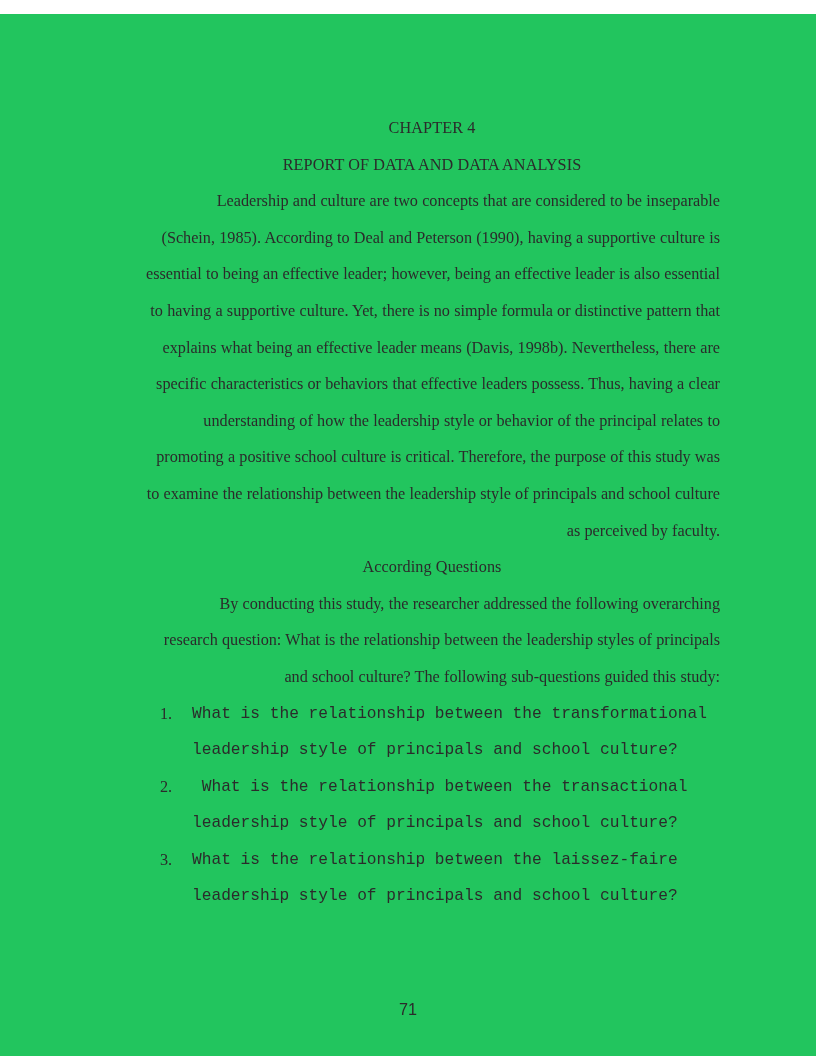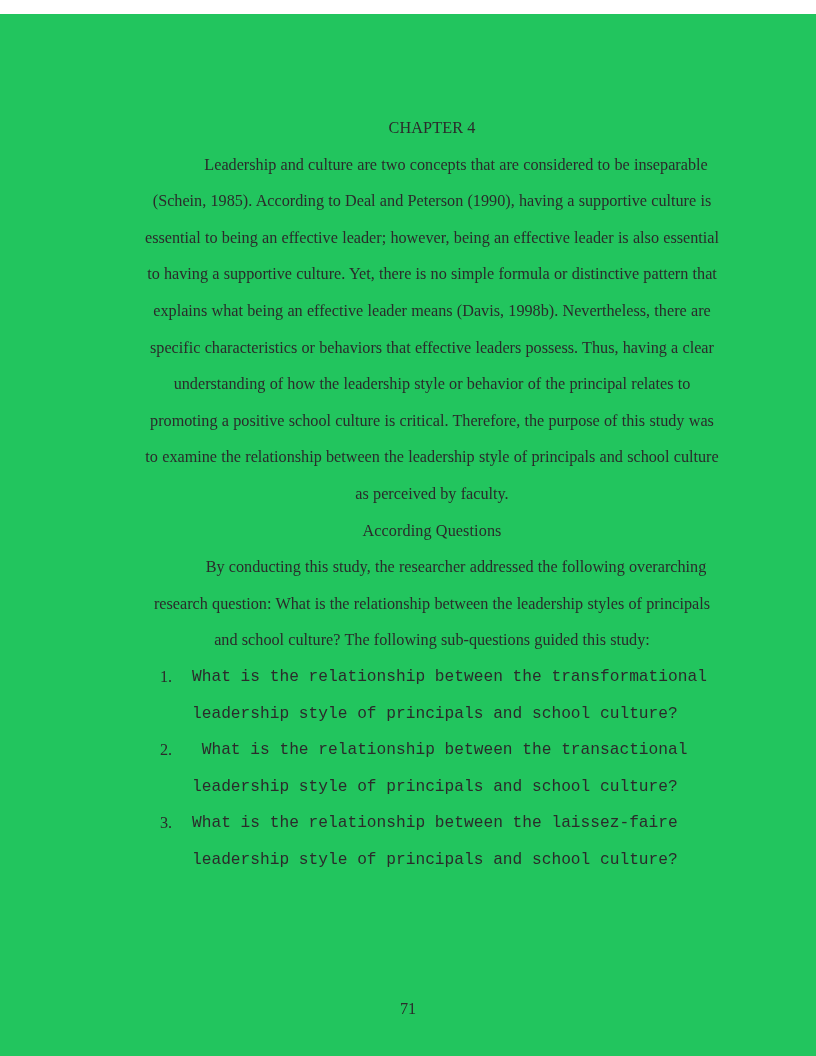--- a/index.html
+++ b/index.html
@@ -33,21 +33,21 @@
     text-align: center;
     margin: 0;
     font-weight: normal;
     font-size: 16.2px;
     line-height: 36.6px;
     letter-spacing: 0.1px;
   }
 
   .para {
     margin: 0;
-    text-align: center;
+    text-align: right;
     text-indent: 48px;
     line-height: 36.6px;
     word-spacing: 0.2px;
   }
 
   .list {
     list-style: none;
     margin: 0;
     padding: 0;
   }
@@ -73,33 +73,34 @@
     font-family: Liberation Mono, monospace;
   }
 
   .page-number {
     position: absolute;
     left: 0;
     top: 986px;
     width: 816px;
     text-align: center;
     font-size: 16.2px;
-    font-family: Liberation Serif, serif;
+    font-family: Liberation Sans, sans-serif;
     color: #2b2b2b;
   }
 </style>
 </head>
 <body>
 
 <div class="page">
 
   <div class="content">
 
     <p class="heading">CHAPTER 4</p>
 
+    <p class="heading">REPORT OF DATA AND DATA ANALYSIS</p>
 
 
     <p class="para">Leadership and culture are two concepts that are considered to be inseparable (Schein, 1985). According to Deal and Peterson (1990), having a supportive culture is essential to being an effective leader; however, being an effective leader is also essential to having a supportive culture. Yet, there is no simple formula or distinctive pattern that explains what being an effective leader means (Davis, 1998b). Nevertheless, there are specific characteristics or behaviors that effective leaders possess. Thus, having a clear understanding of how the leadership style or behavior of the principal relates to promoting a positive school culture is critical. Therefore, the purpose of this study was to examine the relationship between the leadership style of principals and school culture as perceived by faculty.</p>
 
     <p class="heading">According Questions</p>
 
     <p class="para">By conducting this study, the researcher addressed the following overarching research question: What is the relationship between the leadership styles of principals and school culture? The following sub-questions guided this study:</p>
 
     <ol class="list">
 

